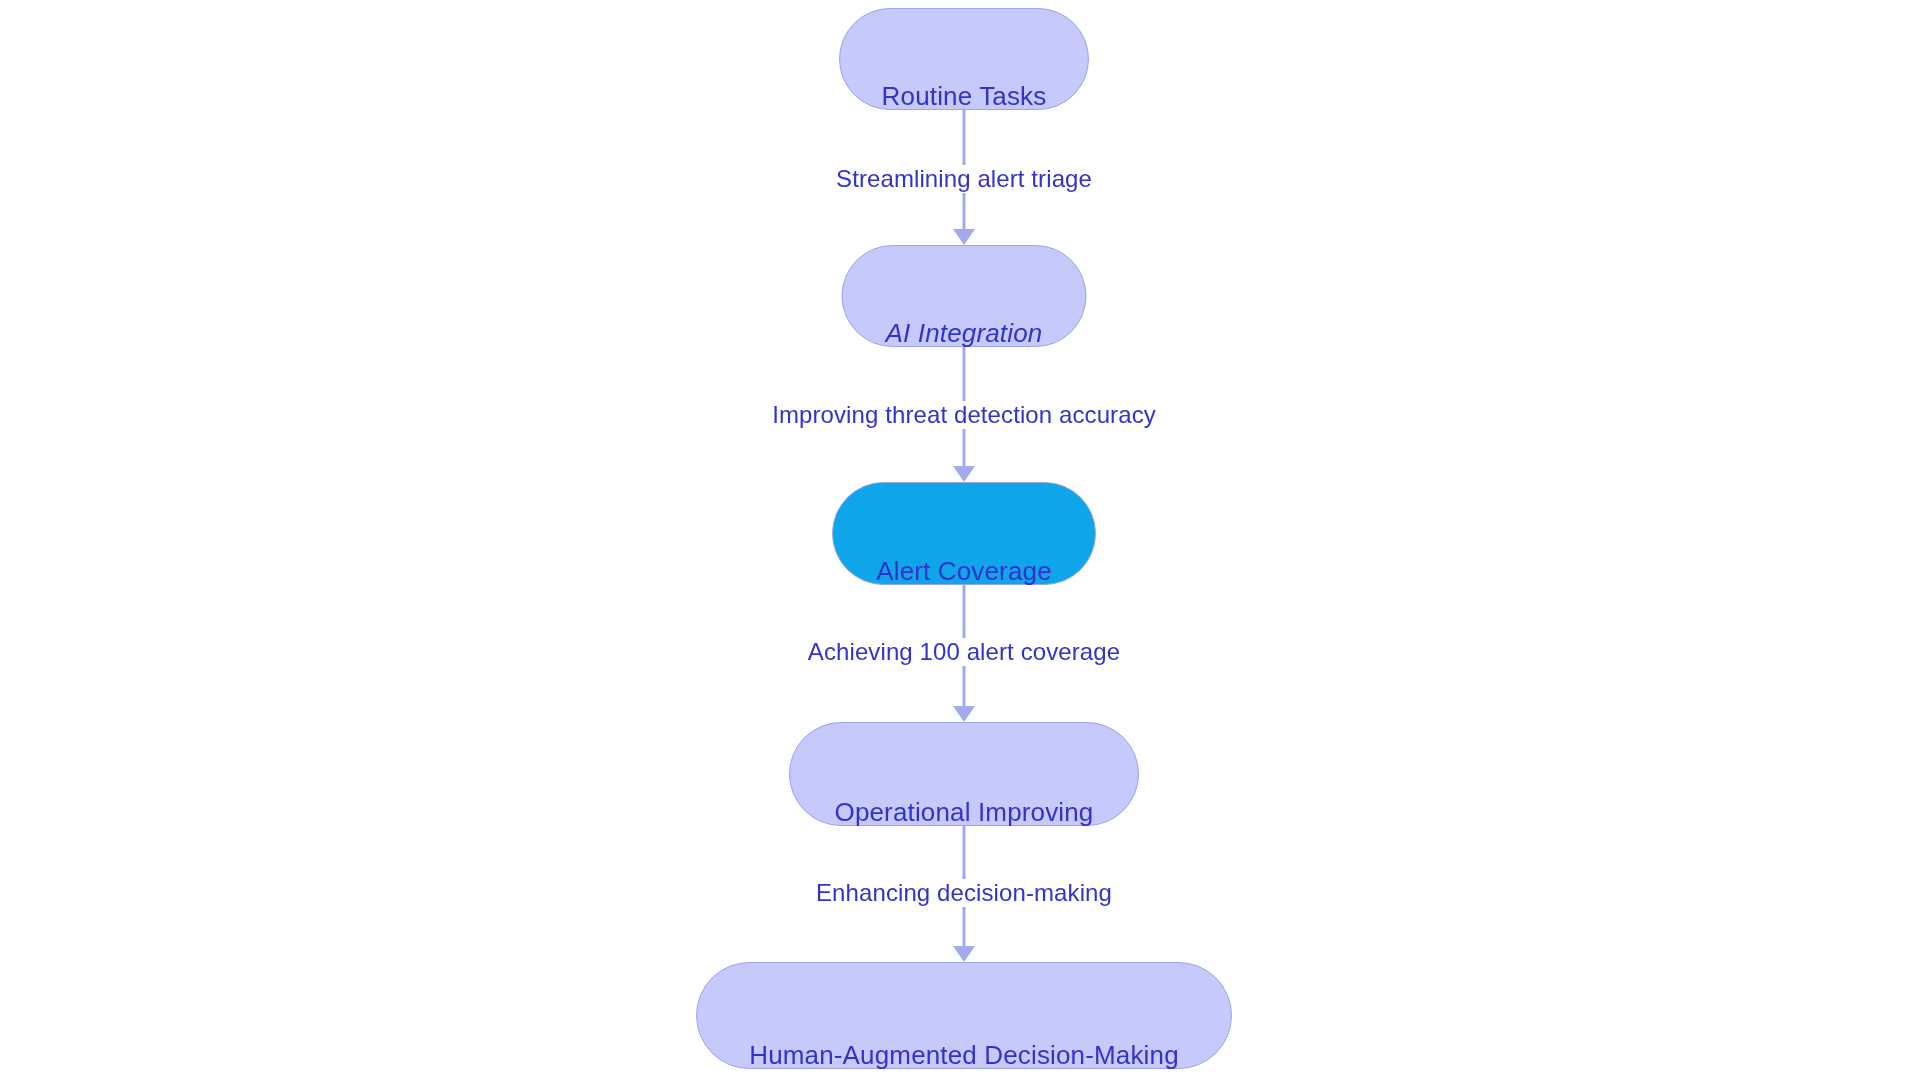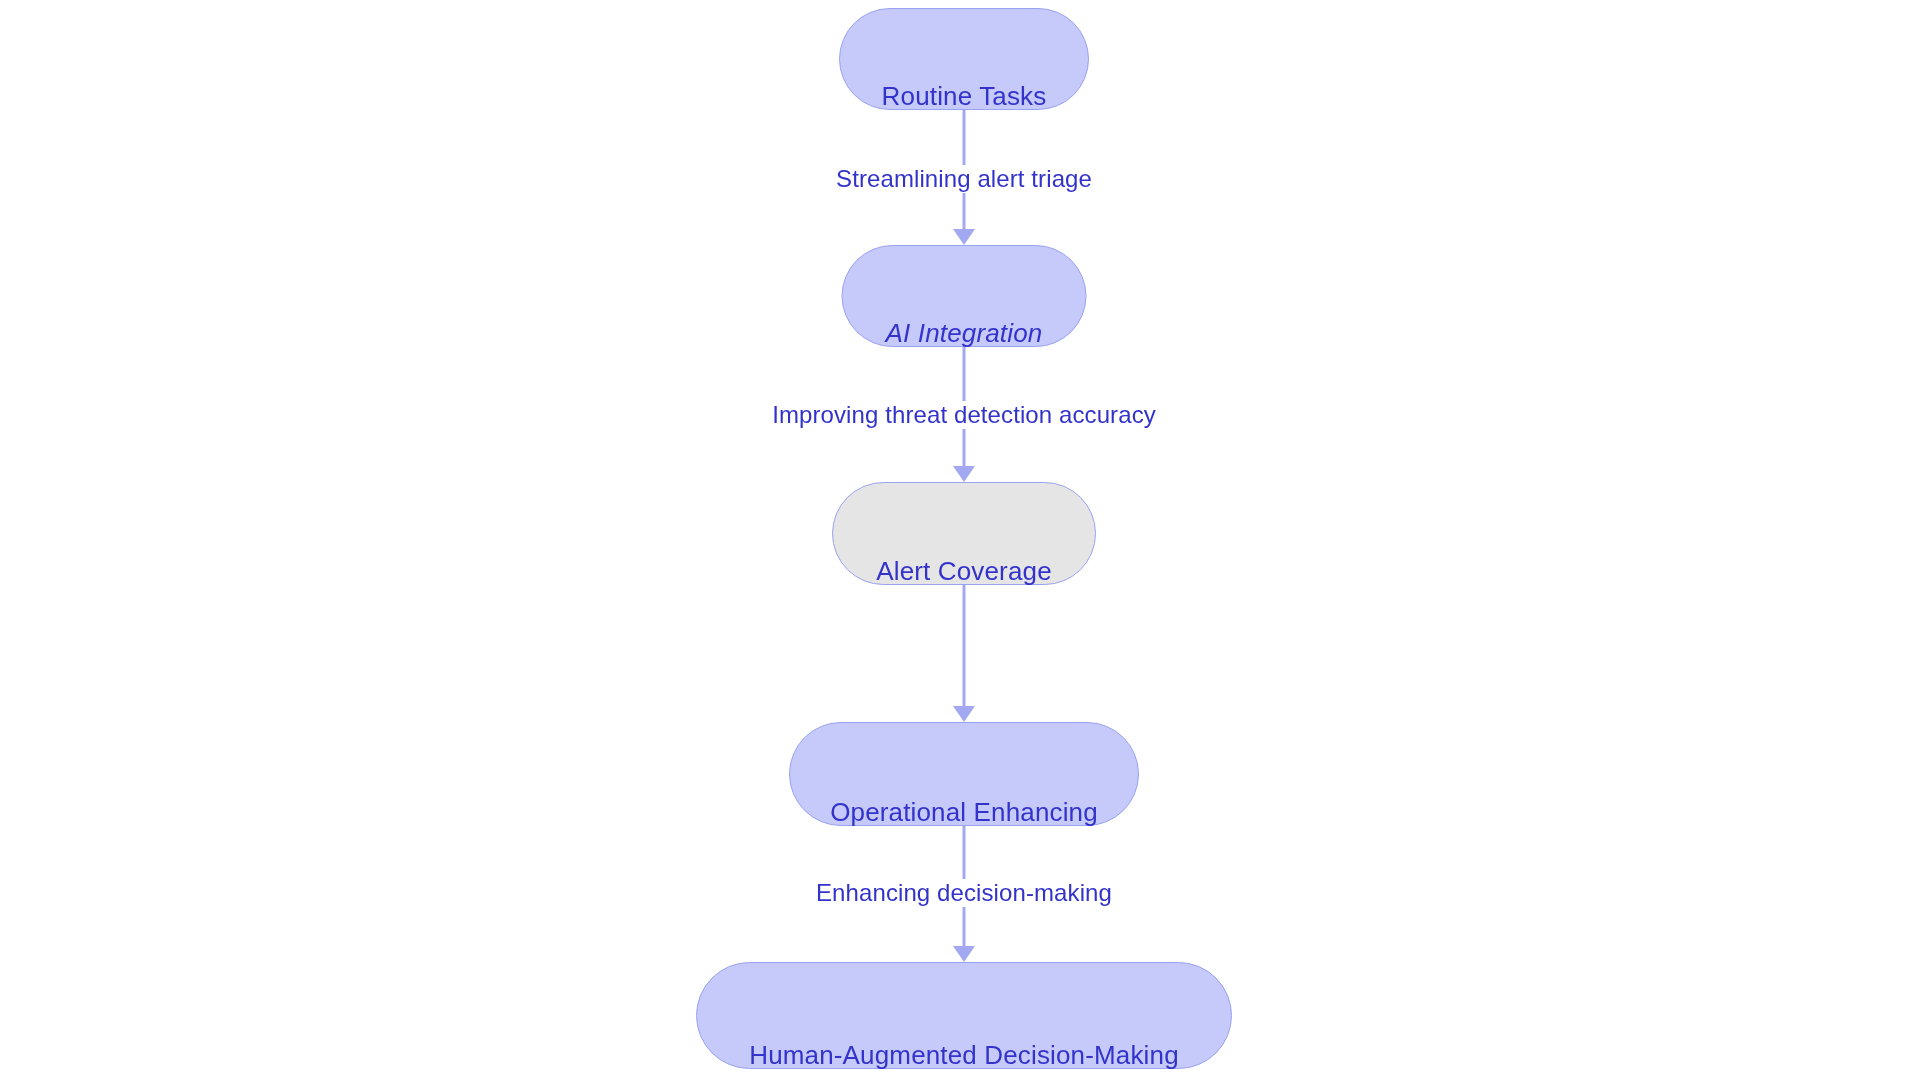--- a/index.html
+++ b/index.html
@@ -94,37 +94,38 @@
         <div class="edge-label" style="top: 55px; color: rgb(51, 51, 204);">Streamlining alert triage</div>
       </div>
       <div class="edge" style="left: 964px; top: 347px; width: 400px; height: 138px;">
         <div class="edge-line" style="top: 0px; height: 120px; background: rgb(163, 169, 240);"></div>
         <div class="edge-arrow" style="top: 119px; border-top-color: rgb(163, 169, 240);"></div>
         <div class="edge-label" style="top: 54px; color: rgb(51, 51, 204);">Improving threat detection accuracy</div>
       </div>
       <div class="edge" style="left: 964px; top: 585px; width: 400px; height: 137px;">
         <div class="edge-line" style="top: 0px; height: 122px; background: rgb(163, 169, 240);"></div>
         <div class="edge-arrow" style="top: 121px; border-top-color: rgb(163, 169, 240);"></div>
+        <div class="edge-label" style="top: 53px; color: rgb(51, 51, 204);">Achieving 100 alert coverage</div>
       </div>
       <div class="edge" style="left: 964px; top: 826px; width: 400px; height: 104px;">
         <div class="edge-line" style="top: 0px; height: 121px; background: rgb(163, 169, 240);"></div>
         <div class="edge-arrow" style="top: 120px; border-top-color: rgb(163, 169, 240);"></div>
         <div class="edge-label" style="top: 53px; color: rgb(51, 51, 204);">Enhancing decision-making</div>
       </div>
     </div>
   <div id="nodes-layer">
       <div class="node" style="left: 964px; top: 8px; width: 250px; height: 102px; background: rgb(197, 202, 250); border-color: rgb(154, 163, 239);">
         <span class="node-label" style="color: rgb(51, 51, 204);">Routine Tasks</span>
       </div>
       <div class="node" style="left: 964px; top: 245px; width: 245px; height: 102px; background: rgb(197, 202, 250); border-color: rgb(154, 163, 239);">
         <span class="node-label" style="color: rgb(51, 51, 204); font-style: italic;">AI Integration</span>
       </div>
-      <div class="node" style="left: 964px; top: 482px; width: 264px; height: 103px; background: #e5e5e5; border-color: rgb(154, 163, 239);">
+      <div class="node" style="left: 964px; top: 482px; width: 264px; height: 103px; background: #0ea5e9; border-color: rgb(154, 163, 239);">
         <span class="node-label" style="color: rgb(51, 51, 204);">Alert Coverage</span>
       </div>
       <div class="node" style="left: 964px; top: 722px; width: 350px; height: 104px; background: rgb(197, 202, 250); border-color: rgb(154, 163, 239);">
-        <span class="node-label" style="color: rgb(51, 51, 204);">Operational Enhancing</span>
+        <span class="node-label" style="color: rgb(51, 51, 204);">Operational Improving</span>
       </div>
       <div class="node" style="left: 964px; top: 962px; width: 536px; height: 107px; background: rgb(197, 202, 250); border-color: rgb(154, 163, 239);">
         <span class="node-label" style="color: rgb(51, 51, 204);">Human-Augmented Decision-Making</span>
       </div>
     </div>
 </div>
 
 </body></html>

